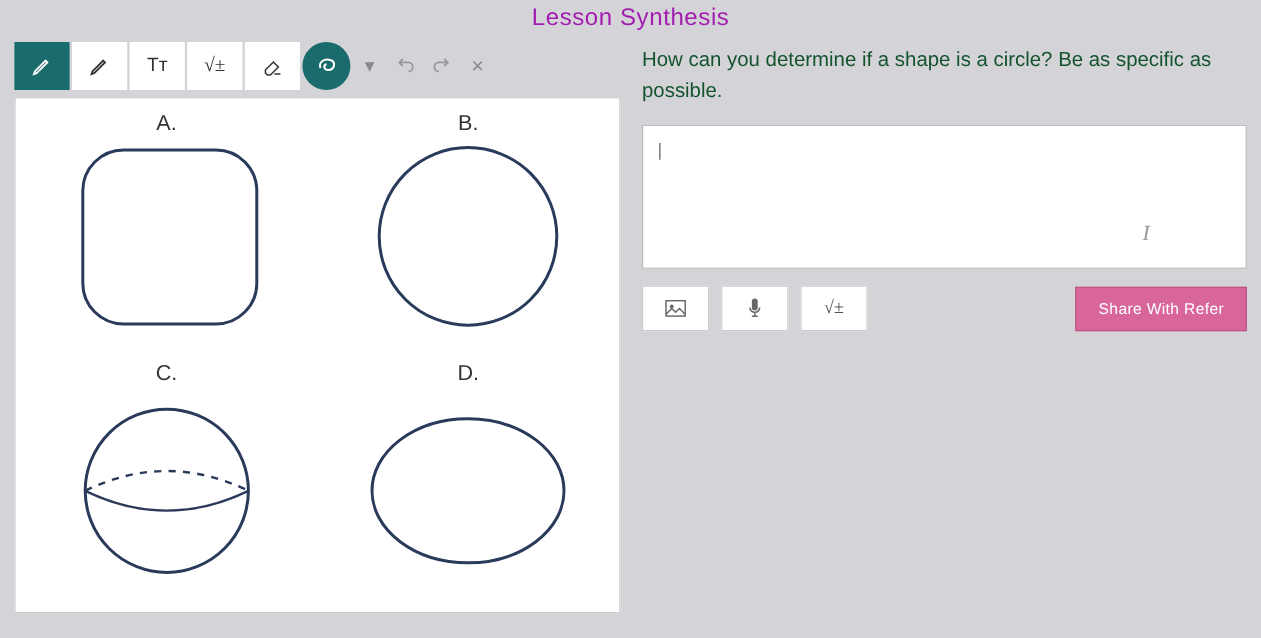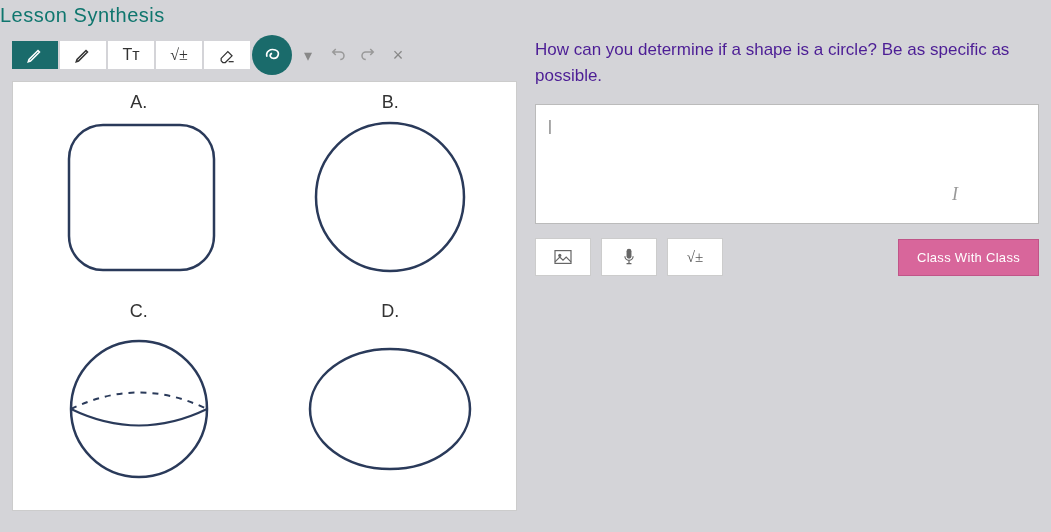--- a/index.html
+++ b/index.html
@@ -5,43 +5,43 @@
     * { box-sizing: border-box; margin: 0; padding: 0; }
     body {
       font-family: -apple-system, BlinkMacSystemFont, 'Segoe UI', Arial, sans-serif;
       background: #d4d4d8;
       width: 1051px;
       height: 532px;
       overflow: hidden;
       color: #3a3a3a;
     }
     .page-title {
-      text-align: left;
+      text-align: center;
       font-size: 20px;
       font-weight: 400;
-      color: #0f766e;
+      color: #a21caf;
       padding: 4px 0 8px;
       letter-spacing: 0.5px;
     }
     .container {
       display: flex;
       gap: 18px;
       padding: 0 12px;
     }
     .left-panel { flex: 0 0 505px; }
     .right-panel { flex: 1; padding-top: 2px; }
     .toolbar {
       display: flex;
       align-items: center;
       gap: 2px;
       margin-bottom: 6px;
     }
     .tool-btn {
       min-width: 46px;
-      height: 28px;
+      height: 40px;
       background: #fff;
       border: none;
       display: flex;
       align-items: center;
       justify-content: center;
       font-size: 16px;
       cursor: pointer;
       color: #333;
     }
     .tool-btn.active {
@@ -86,21 +86,21 @@
     .shape-label {
       font-size: 18px;
       color: #333;
       align-self: center;
       margin-bottom: 2px;
     }
     .shape-svg { width: 180px; height: 170px; }
     .prompt-text {
       font-size: 17px;
       line-height: 1.5;
-      color: #4c1d95;
+      color: #14532d;
       margin-bottom: 16px;
     }
     .answer-box {
       background: #fff;
       border: 1px solid #bbb;
       width: 100%;
       height: 120px;
       padding: 12px;
       position: relative;
       margin-bottom: 14px;
@@ -247,16 +247,16 @@
             <path d="M2 16l6-6 4 4 4-4 6 6" fill="none" stroke="#666" stroke-width="1.5"></path>
           </svg>
       </button>
       <button class="action-btn">
         <svg width="14" height="18" viewBox="0 0 16 22">
             <rect x="5" y="1" width="6" height="12" rx="3" fill="#666"></rect>
             <path d="M3 10a5 5 0 0 0 10 0M8 15v4M5 19h6" fill="none" stroke="#666" stroke-width="1.5"></path>
           </svg>
       </button>
       <button class="action-btn math-sqrt">√±</button>
-      <button class="share-btn">Class With Class</button>
+      <button class="share-btn">Share With Refer</button>
     </div>
   </div>
 </div>
 
 </body></html>

